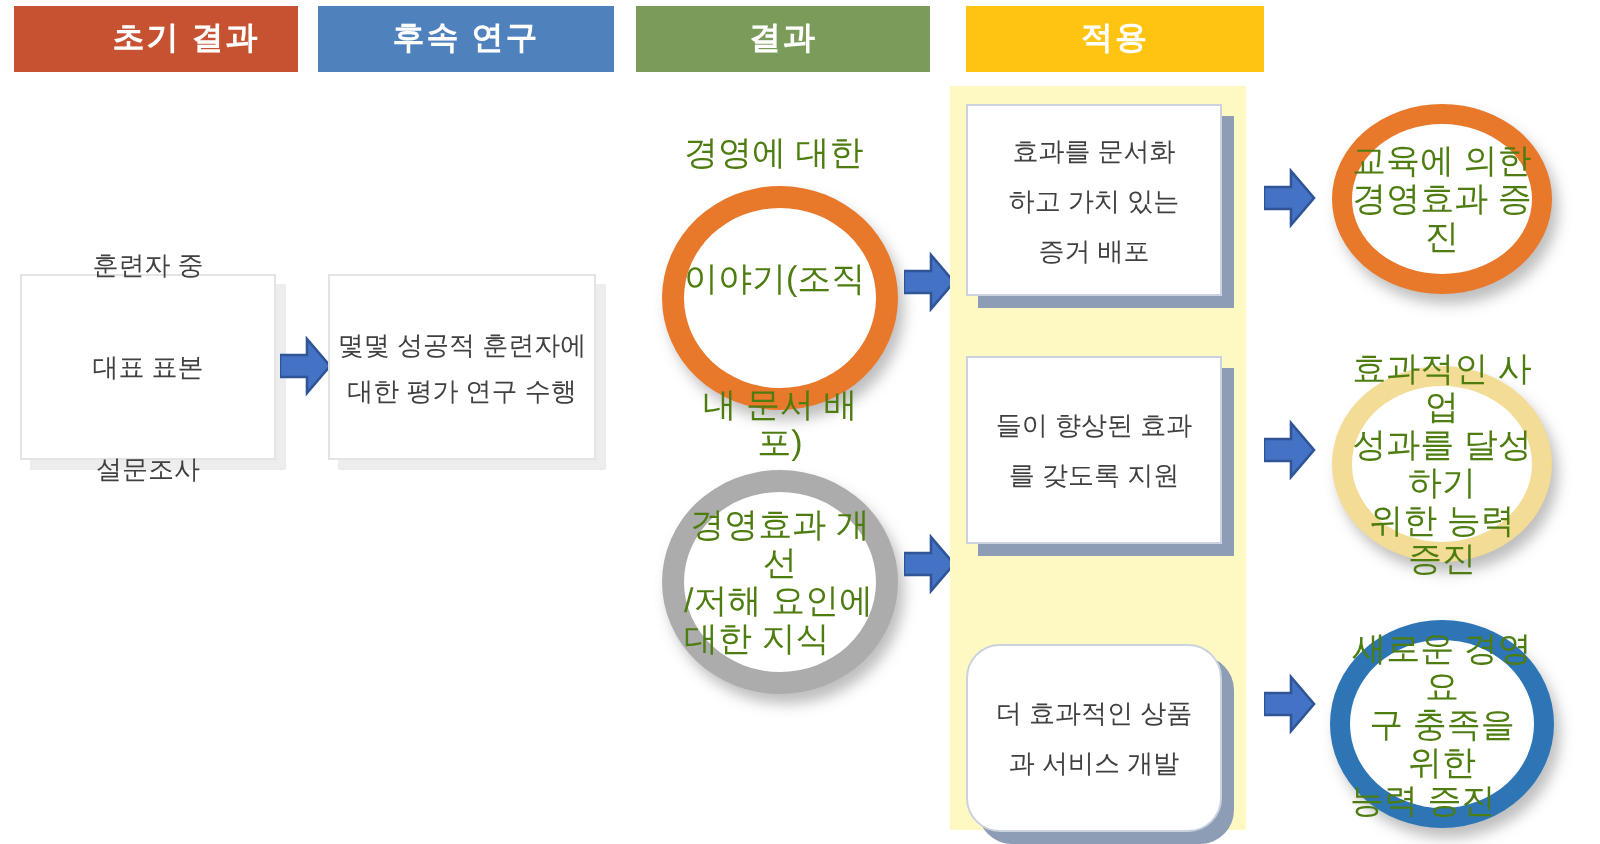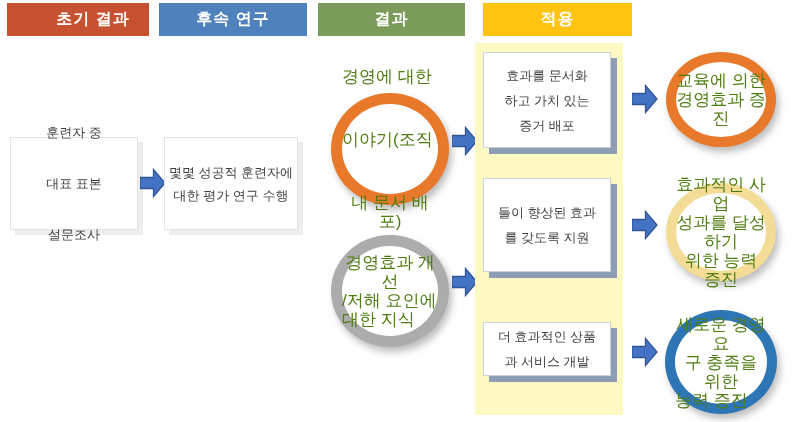--- a/index.html
+++ b/index.html
@@ -23,21 +23,21 @@
   .box-initial  { left:10px;  top:137px; width:128px; height:93px;gap:28px; }
   .box-followup { left:164px; top:137px; width:134px; height:93px; }
 
   
   .panel { position:absolute; left:475px; top:43px; width:148px; height:372px; background:#fef9c3;padding-left:12px; }
   .pbox { position:absolute; left:8px; width:128px; background:#ffffff; border:1px solid #C9D2DE;
           box-shadow:6px 6px 0 #8C9DB5; display:flex; flex-direction:column; align-items:center; justify-content:center;
           font-size:13px; color:#404040; text-align:center; line-height:25px; }
   .pbox1 { top:9px;   height:96px; }
   .pbox2 { top:135px; height:94px; }
-  .pbox3 { top:279px; height:54px; }
+  .pbox3 { top:279px; height:94px;border-radius:17px; }
 
   
   .ring { position:absolute; border-radius:50%; background:#ffffff;
           display:flex; flex-direction:column; align-items:flex-start; justify-content:center;
           text-align:center; font-size:17px; color:#4d7c0f; line-height:19px;
           box-shadow:3px 5px 7px rgba(110,110,110,0.45); }
   .rc1 { left:331px; top:93px;  width:118px; height:112px; border:11px solid #E8782A;gap:44px; }
   .rc2 { left:331px; top:235px; width:118px; height:112px; border:11px solid #ACACAC; }
   .gc1 { left:666px; top:52px;  width:110px; height:95px;  border:10px solid #E8782A; }
   .gc2 { left:666px; top:183px; width:110px; height:98px;  border:10px solid #F3DC95; }

